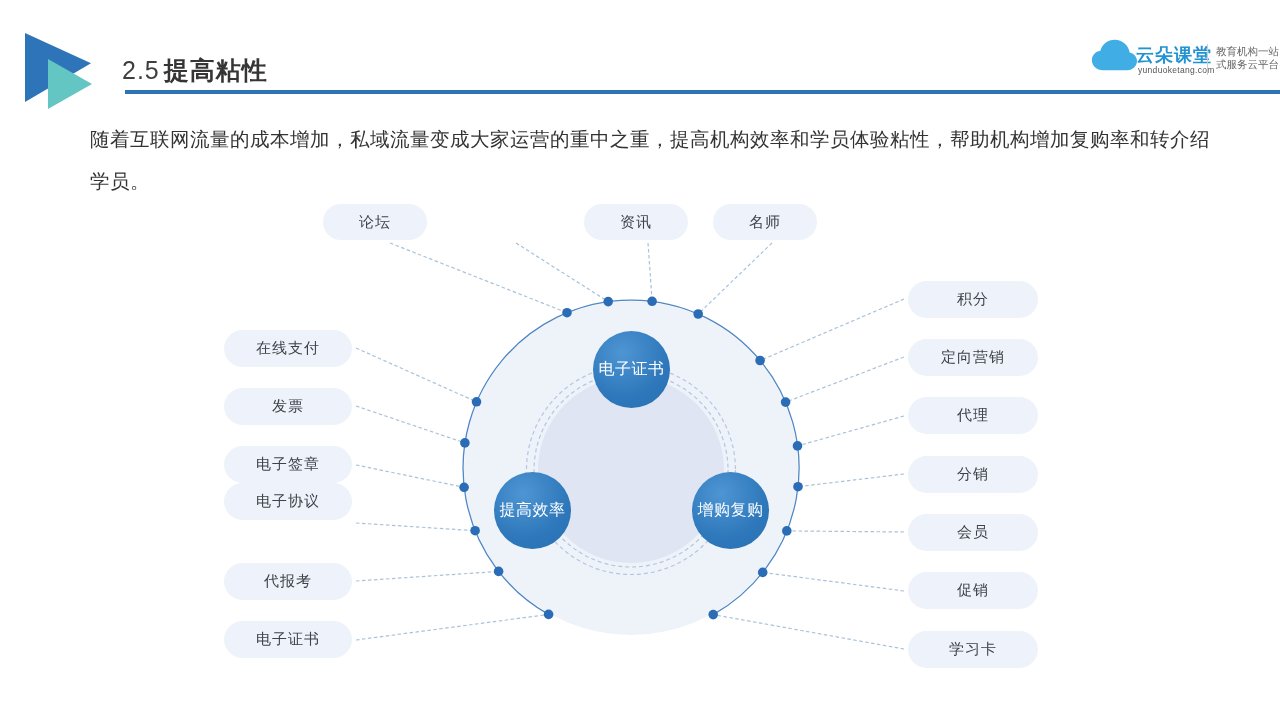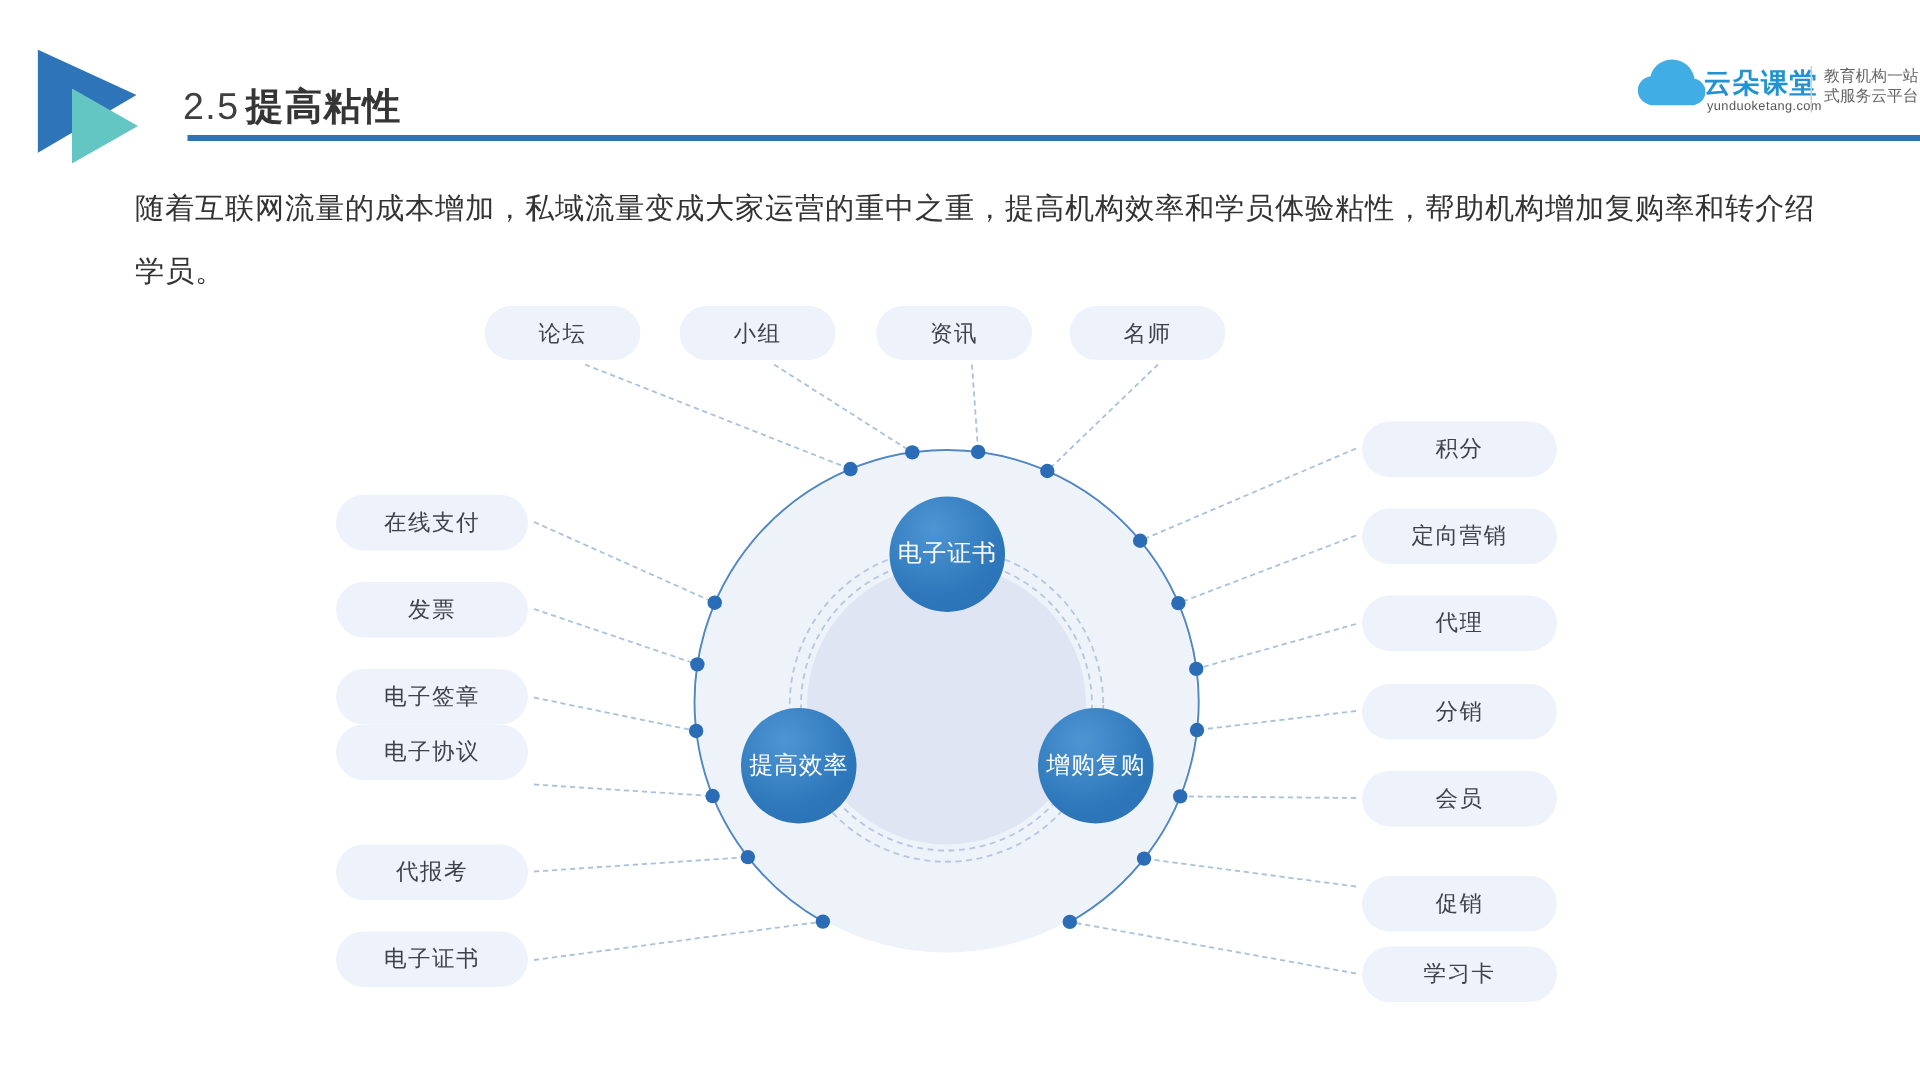--- a/index.html
+++ b/index.html
@@ -127,32 +127,31 @@
       <circle cx="762.7" cy="572.4" r="4.8"></circle>
       <circle cx="713.2" cy="614.6" r="4.8"></circle>
     </g>
   </svg>
 
   <div class="core" style="left:593px; top:331px;">电子证书</div>
   <div class="core" style="left:494px; top:472px;font-family:Liberation Mono, monospace;">提高效率</div>
   <div class="core" style="left:692px; top:472px;">增购复购</div>
 
   <div class="pill top" style="left:323px;">论坛</div>
-  <div class="pill top" style="left:453px;">小组</div>
   <div class="pill top" style="left:584px;">资讯</div>
   <div class="pill top" style="left:713px;">名师</div>
 
   <div class="pill left" style="top:330px;">在线支付</div>
   <div class="pill left" style="top:388px;">发票</div>
   <div class="pill left" style="top:446px;">电子签章</div>
   <div class="pill left" style="top:483px;">电子协议</div>
   <div class="pill left" style="top:563px;">代报考</div>
   <div class="pill left" style="top:621px;">电子证书</div>
 
   <div class="pill right" style="top:281px;">积分</div>
   <div class="pill right" style="top:339px;">定向营销</div>
   <div class="pill right" style="top:397px;">代理</div>
   <div class="pill right" style="top:456px;">分销</div>
   <div class="pill right" style="top:514px;">会员</div>
-  <div class="pill right" style="top:572px;margin-top:12px;">促销</div>
+  <div class="pill right" style="top:572px;">促销</div>
   <div class="pill right" style="top:631px;">学习卡</div>
 
 </div>
 
 </body></html>

